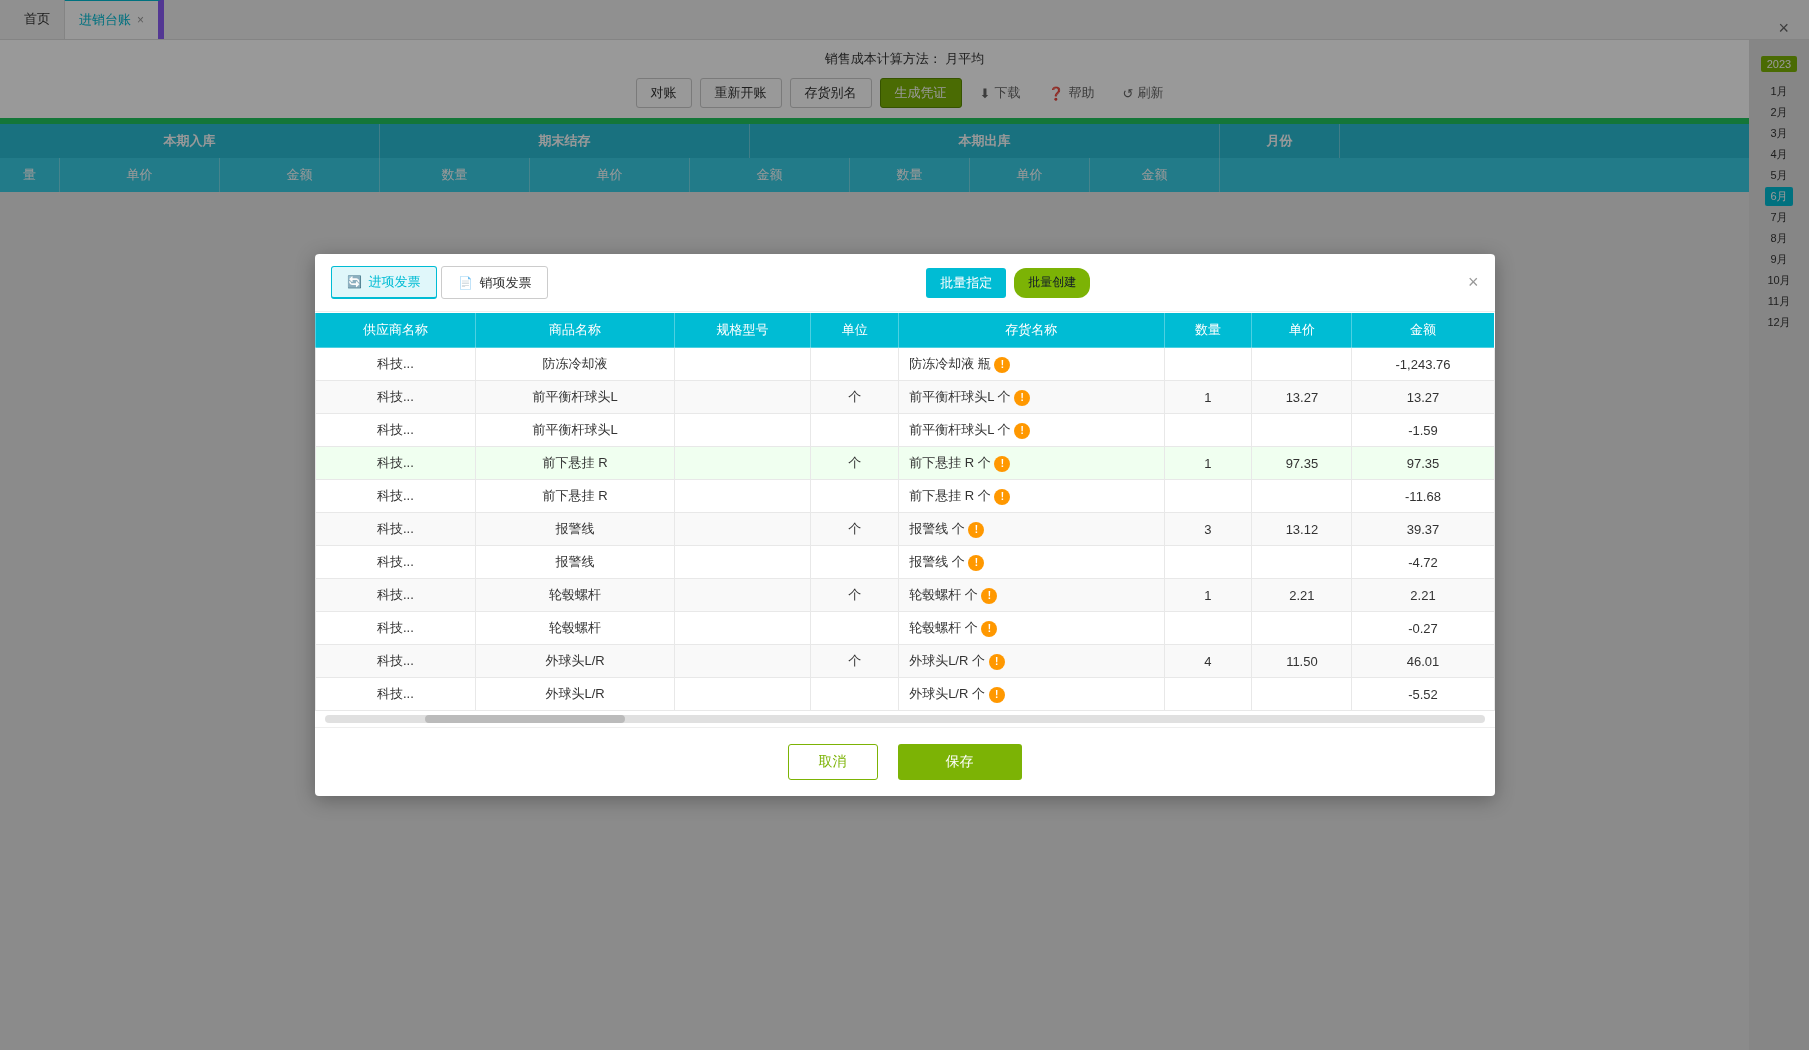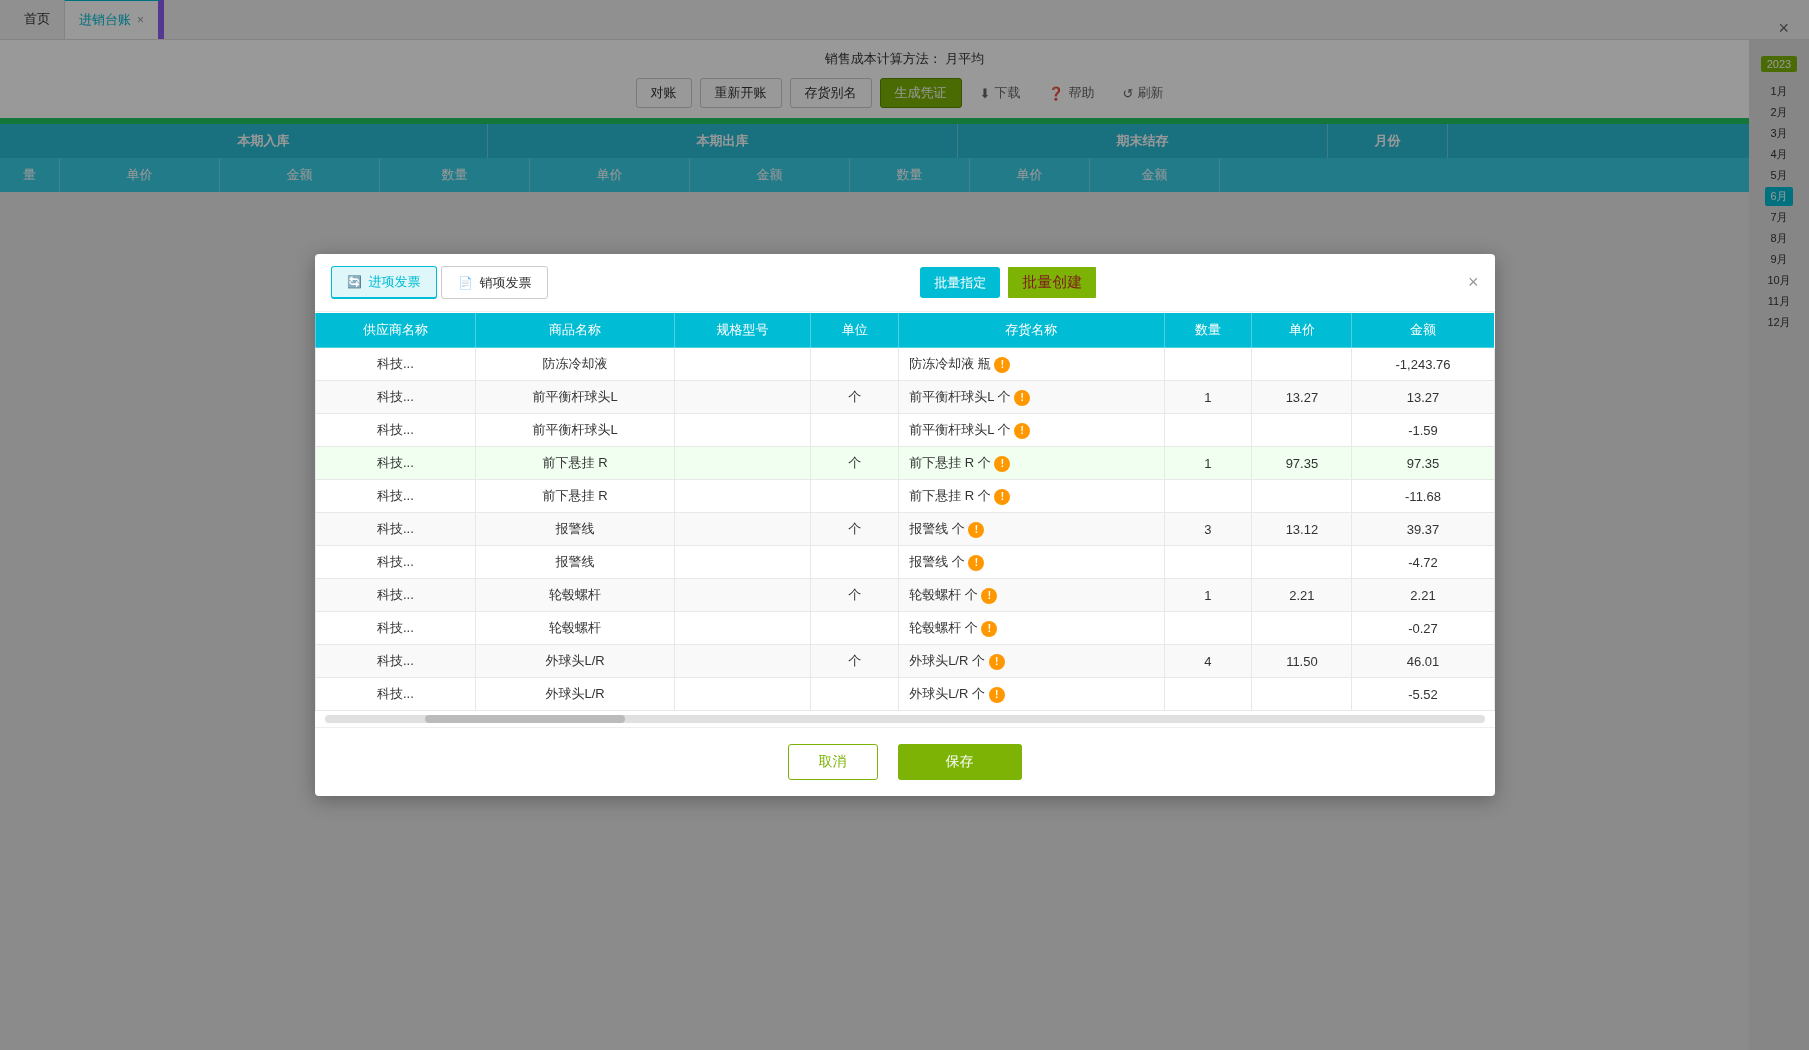--- a/index.html
+++ b/index.html
@@ -47,21 +47,21 @@
 
     
     .modal-tabs { display: flex; gap: 4px; }
     .tab-item { padding: 6px 16px; border: 1px solid #ccc; border-radius: 3px; cursor: pointer; color: #333; font-size: 13px; display: flex; align-items: center; gap: 6px; }
     .tab-item.active { background: #e0f7fa; border-color: #00bcd4; color: #00bcd4; border-bottom: 2px solid #00bcd4; }
     .tab-item-icon { font-size: 12px; }
 
     
     .modal-actions { display: flex; gap: 8px; margin-left: auto; }
     .btn-batch-assign { background: #00bcd4; color: #fff; border: none; padding: 6px 14px; border-radius: 3px; cursor: pointer; font-size: 13px; }
-    .btn-batch-create { background: #7cb305; color: #7f1d1d; border: none; padding: 6px 14px; border-radius: 1px; cursor: pointer; font-size: 15px; }
+    .btn-batch-create { background: #7cb305; color: #0f172a; border: none; padding: 6px 14px; border-radius: 12px; cursor: pointer; font-size: 12px; }
 
     
     .modal-table-wrapper { flex: 1; overflow-y: auto; overflow-x: auto; }
     .modal-table { width: 100%; border-collapse: collapse; }
     .modal-table th { background: #00bcd4; color: #fff; padding: 8px 10px; text-align: center; border: 1px solid rgba(255,255,255,0.3); font-weight: normal; font-size: 13px; }
     .modal-table td { padding: 7px 10px; border: 1px solid #e8e8e8; text-align: center; font-size: 13px; color: #333; }
     .modal-table tr:nth-child(even) { background: #f9f9f9; }
     .modal-table tr.highlighted { background: #f0fff0; }
 
     .warning-icon { display: inline-block; width: 16px; height: 16px; background: #ff9800; border-radius: 50%; color: #fff; text-align: center; line-height: 16px; font-size: 10px; font-weight: bold; }
@@ -106,23 +106,23 @@
       </button>
       <button class="btn-icon">
         <span>↺</span>
         <span>刷新</span>
       </button>
     </div>
   </div>
 
   <div class="table-header-section">
     <div class="table-header-row1">
-      <div class="header-cell" style="width:448px;margin-left:40px;">本期入库</div>
+      <div class="header-cell" style="width:380px;">本期入库</div>
+      <div class="header-cell" style="width:370px;">期末结存</div>
       <div class="header-cell" style="width:470px;">本期出库</div>
-      <div class="header-cell" style="width:370px;">期末结存</div>
       <div class="header-cell" style="width:120px;">月份</div>
     </div>
     <div class="table-header-row2">
       <div class="header-cell" style="width:60px;">量</div>
       <div class="header-cell" style="width:160px;">单价</div>
       <div class="header-cell" style="width:160px;">金额</div>
       <div class="header-cell" style="width:150px;">数量</div>
       <div class="header-cell" style="width:160px;">单价</div>
       <div class="header-cell" style="width:160px;">金额</div>
       <div class="header-cell" style="width:120px;">数量</div>

